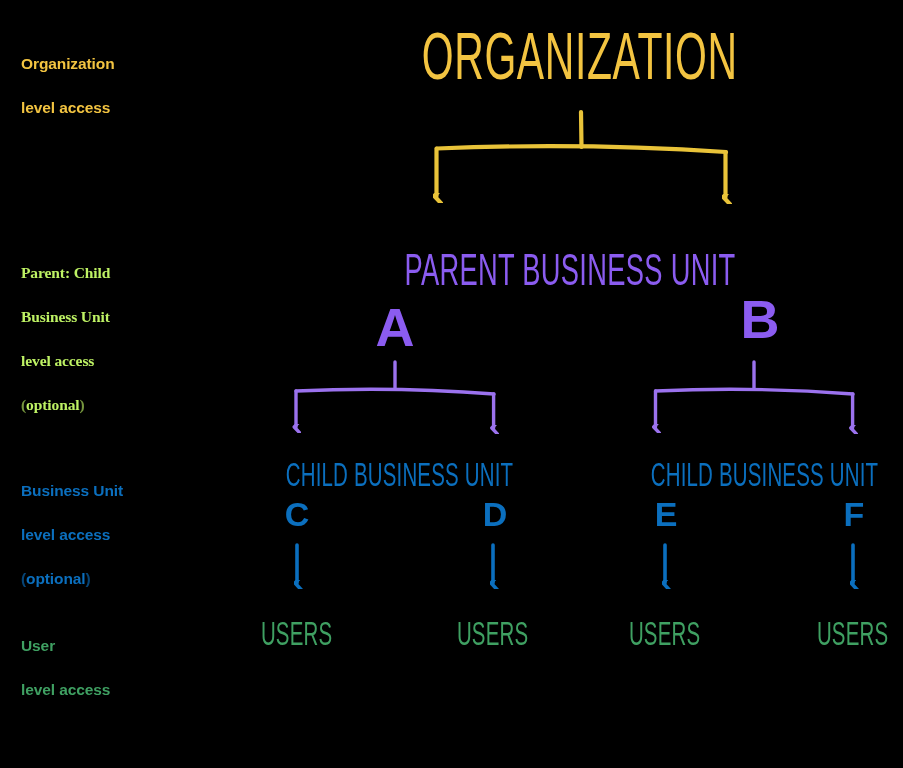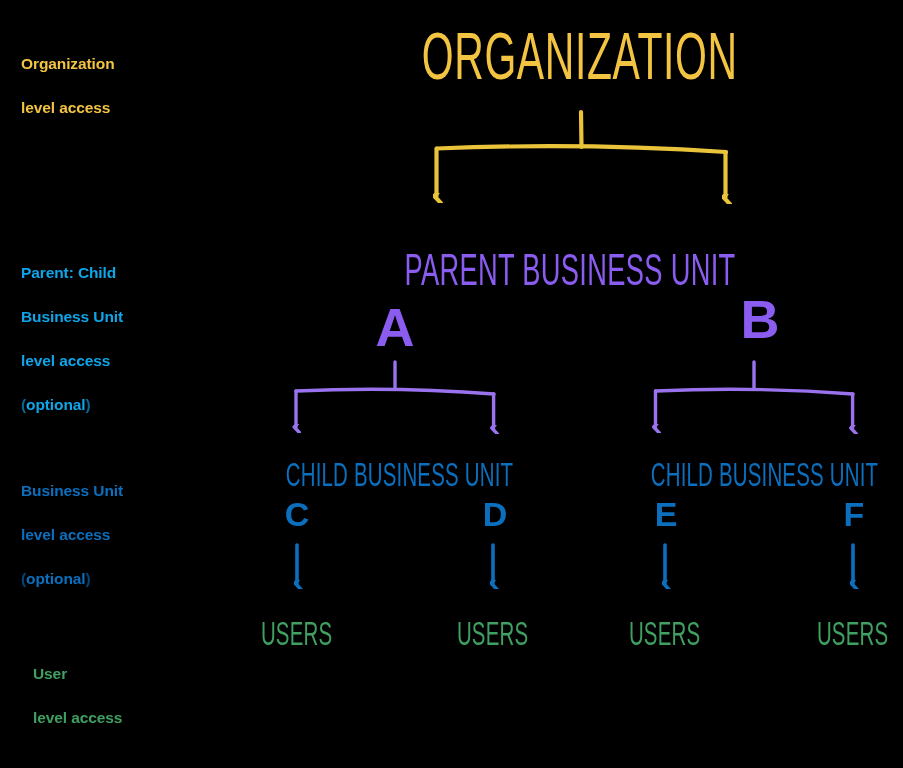--- a/index.html
+++ b/index.html
@@ -121,34 +121,34 @@
       <path d="M 665 545 L 665 583" fill="none" stroke="#0B6FBE" stroke-width="3.6" stroke-linecap="round" marker-end="url(#ah-blue)"></path>
       <path d="M 853 545 L 853 583" fill="none" stroke="#0B6FBE" stroke-width="3.6" stroke-linecap="round" marker-end="url(#ah-blue)"></path>
     </g>
   </svg>
 
   <div class="sidelabel" style="left:21px; top:31px; color:#F3C441; width:200px;">
     <div>Organization</div>
     <div>level access</div>
   </div>
 
-  <div class="sidelabel" style="left:21px; top:240px; color:#0ea5e9; width:200px;">
+  <div class="sidelabel" style="left:21px; top:240px; color:#bef264; width:200px;font-family:Liberation Serif, serif;">
     <div>Parent: Child</div>
     <div>Business Unit</div>
     <div>level access</div>
     <div><span class="opt-paren">(</span><span>optional</span><span class="opt-paren">)</span></div>
   </div>
 
   <div class="sidelabel" style="left:21px; top:458px; color:#0B6FBE; width:200px;">
     <div>Business Unit</div>
     <div>level access</div>
     <div><span class="opt-paren">(</span><span>optional</span><span class="opt-paren">)</span></div>
   </div>
 
-  <div class="sidelabel" style="left:21px; top:641px; color:#3FA062; width:200px;margin-left:12px;">
+  <div class="sidelabel" style="left:21px; top:613px; color:#3FA062; width:200px;">
     <div>User</div>
     <div>level access</div>
   </div>
 
   <div class="node-wrap" style="left:0px; top:18px; width:1160px;">
     <span class="node title-org" style="position:relative; display:inline-block; transform-origin:center;">ORGANIZATION</span>
   </div>
 
   <div class="node-wrap" style="left:0px; top:245px; width:1140px;">
     <span class="node title-parent" style="position:relative; display:inline-block; transform-origin:center;">PARENT BUSINESS UNIT</span>

